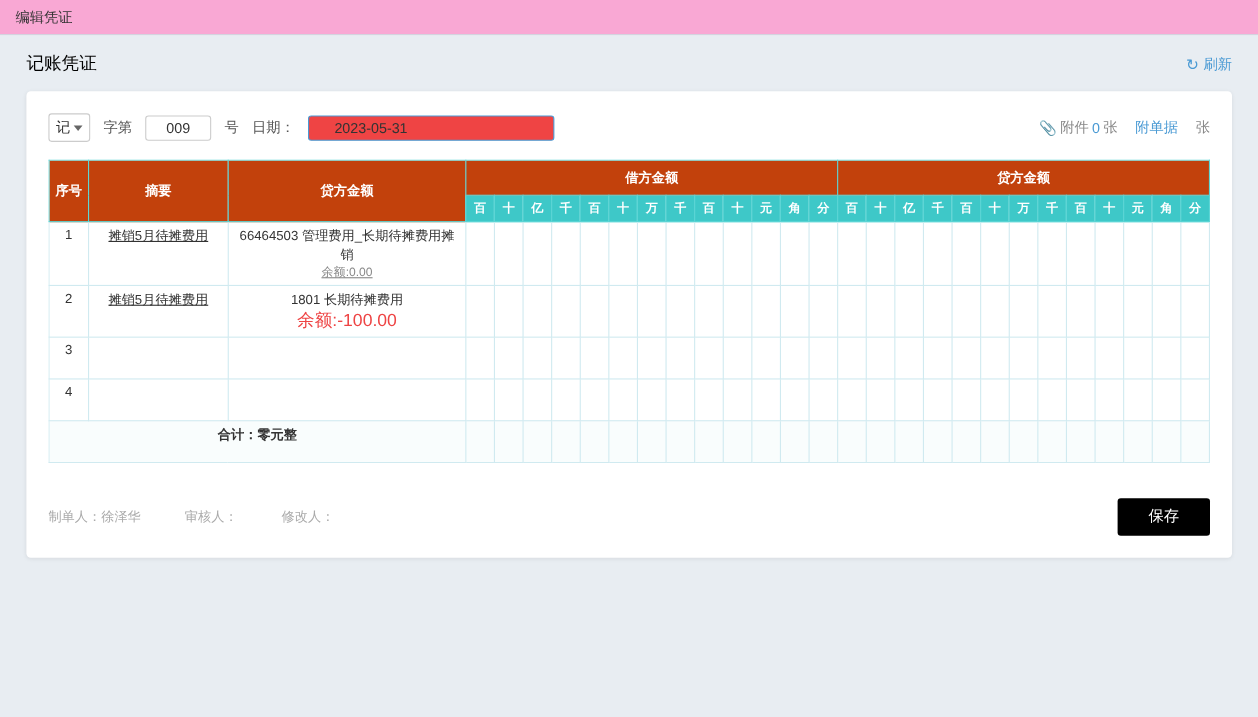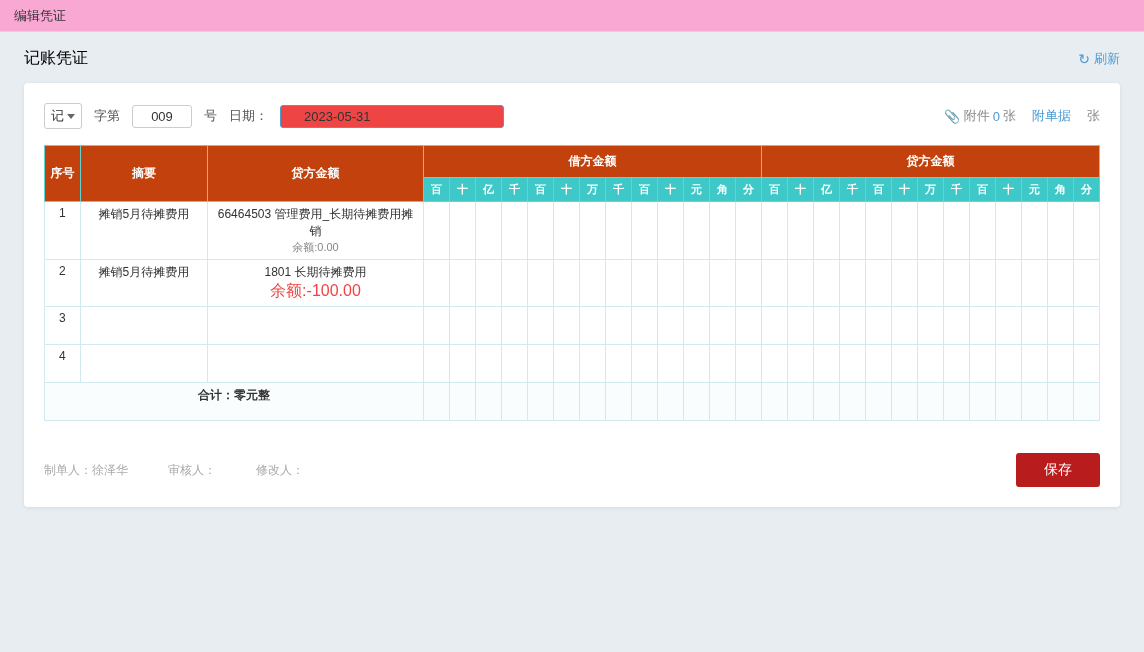--- a/index.html
+++ b/index.html
@@ -141,30 +141,32 @@
       border: 1px solid #d0eaf0;
       padding: 4px 6px;
       vertical-align: top;
       text-align: center;
       color: #333;
       min-height: 38px;
       height: 38px;
     }
     .td-summary {
       text-align: left;
+      text-decoration: underline;
     }
     .td-account {
       text-align: left;
     }
     .td-number {
       font-size: 11px;
     }
     .balance-text {
       color: #888;
       font-size: 11px;
+      text-decoration: underline;
     }
     .balance-negative {
       color: #e44;
       font-size: 16px;
     }
     .cell-amount {
       width: 26px;
       min-width: 26px;
       border: 1px solid #d0eaf0;
     }
@@ -177,21 +179,21 @@
     .footer-row {
       display: flex;
       align-items: center;
       margin-top: 32px;
       gap: 40px;
       color: #aaa;
       font-size: 12px;
     }
     .save-btn {
       margin-left: auto;
-      background: #b91c1c;
+      background: #000000;
       color: #fff;
       border: none;
       border-radius: 3px;
       padding: 8px 28px;
       font-size: 14px;
       cursor: pointer;
     }
     .chevron-down {
       display: inline-block;
       width: 0;

